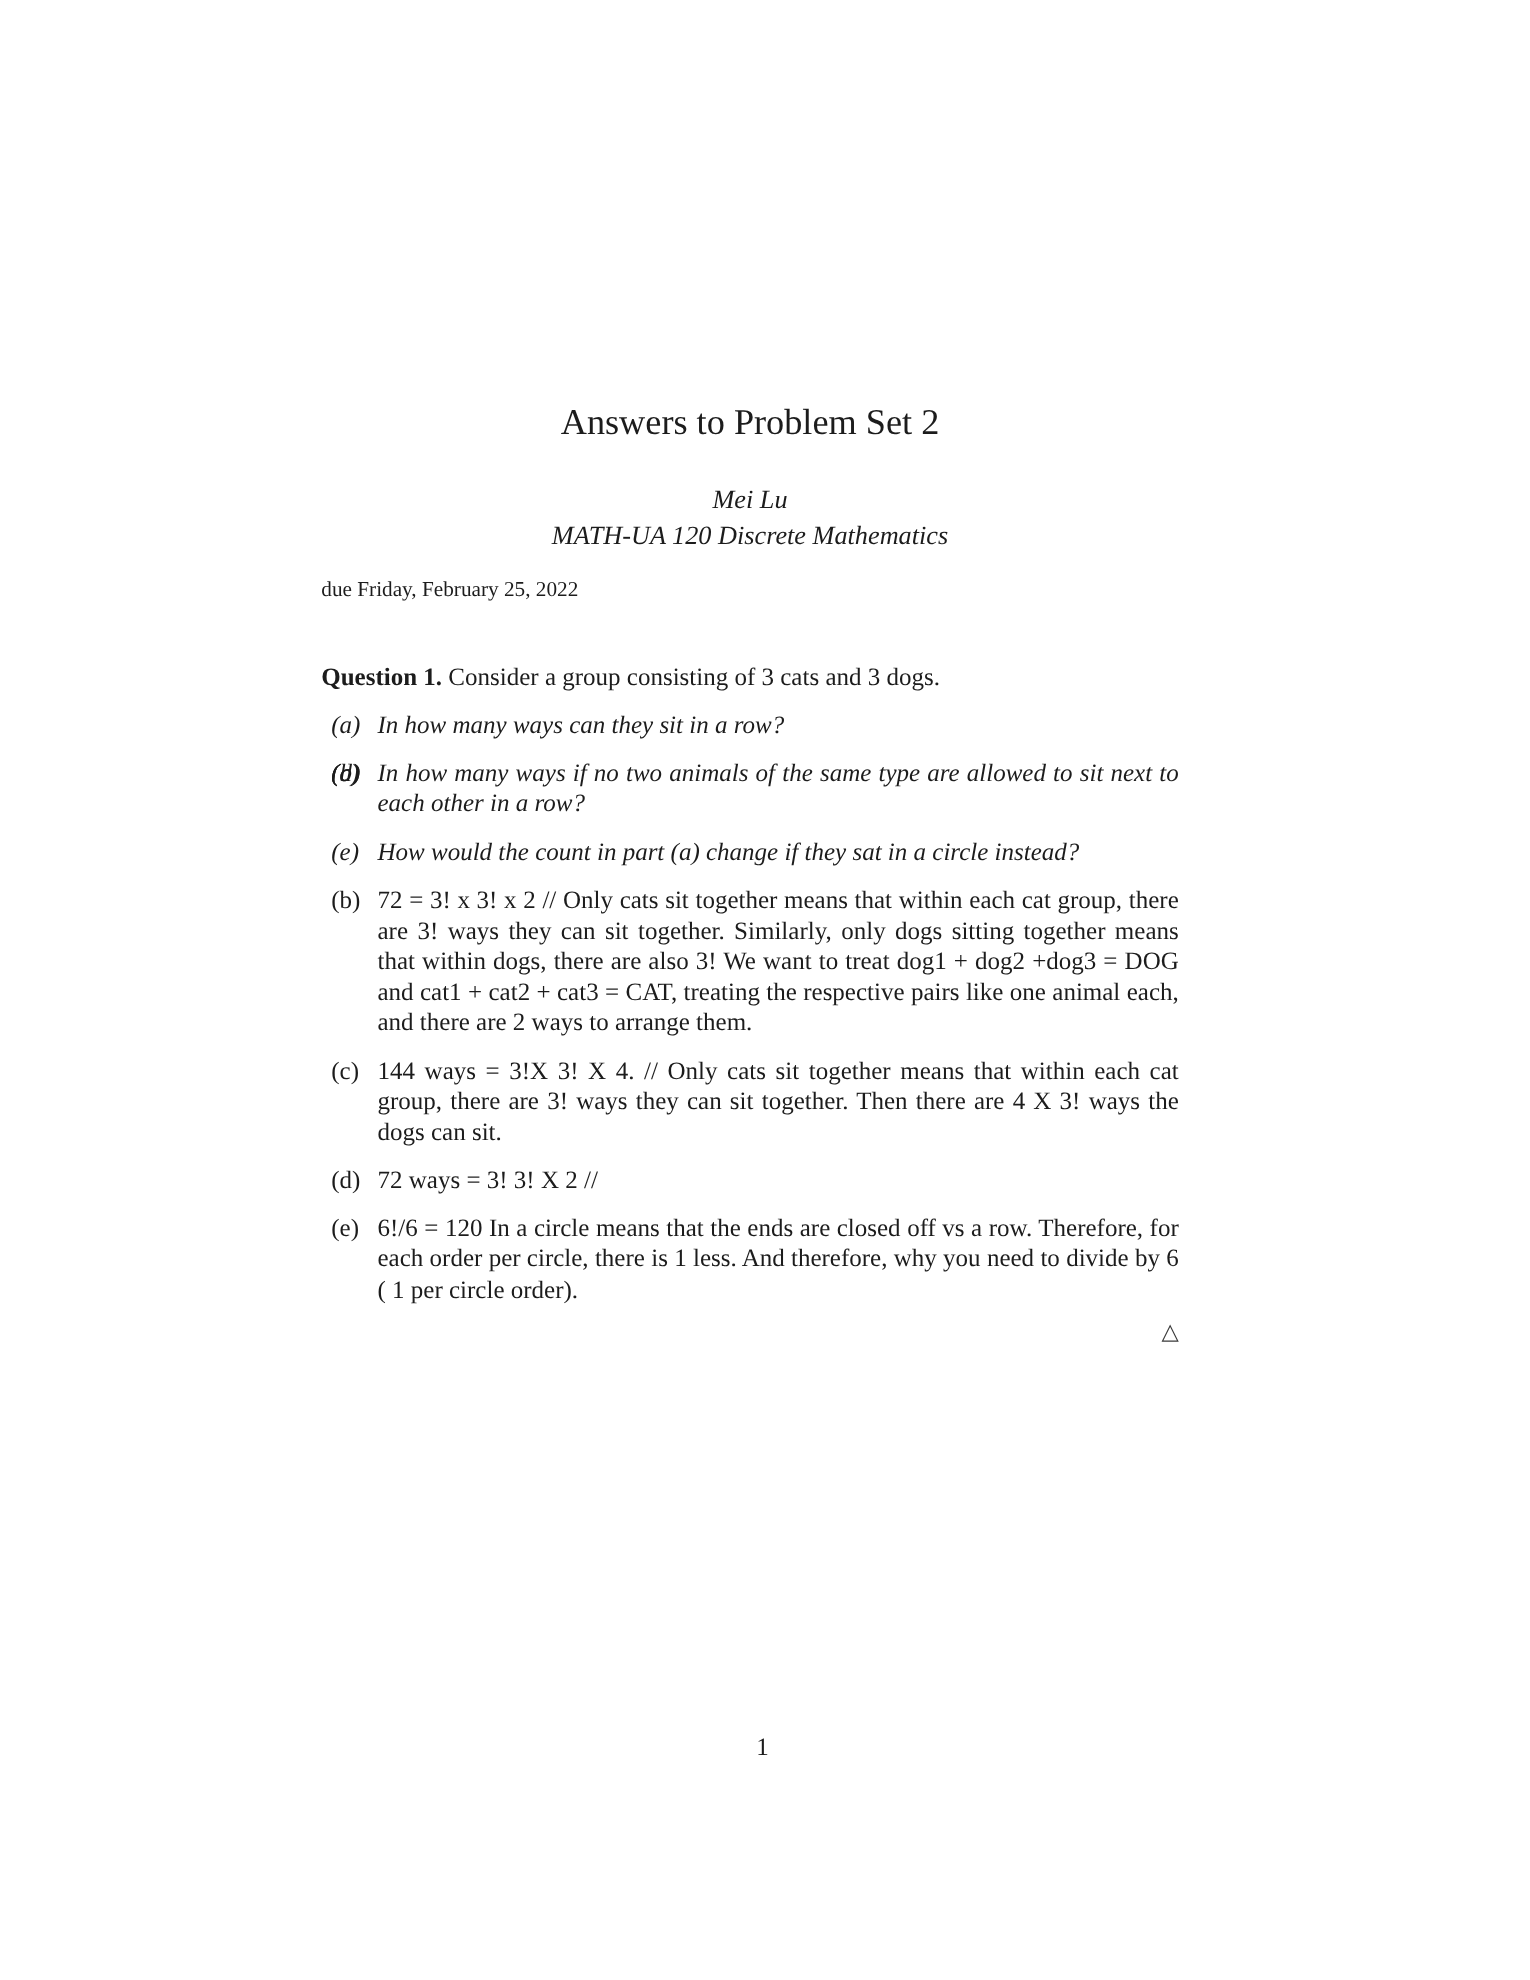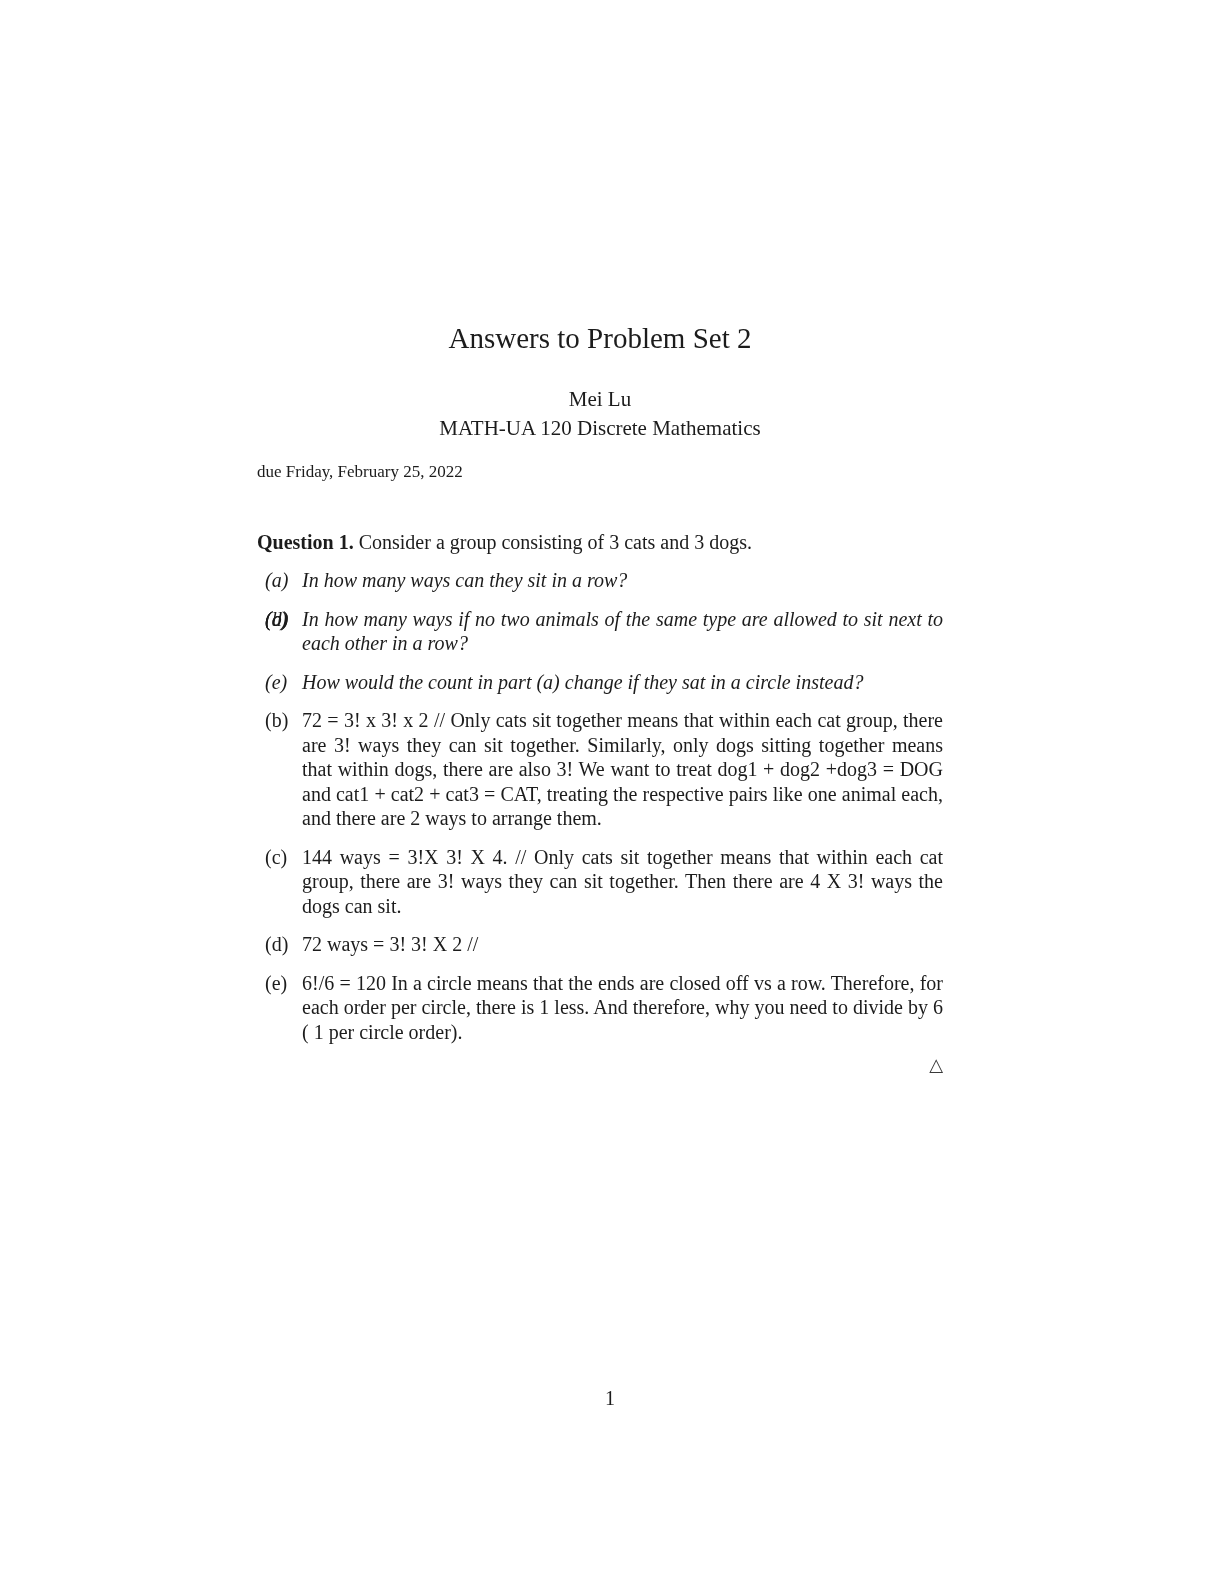--- a/index.html
+++ b/index.html
@@ -24,20 +24,21 @@
     font-size: 29px;
     line-height: 35px;
     font-weight: normal;
     text-align: center;
   }
   .authors {
     margin-top: 29px;
     font-size: 21px;
     line-height: 29px;
     text-align: center;
+    font-style: italic;
   }
   .due-date {
     margin-top: 17px;
     font-size: 21px;
     line-height: 29px;
     text-align: center;
   }
   .body-text {
     font-size: 20px;
     line-height: 24.5px;

